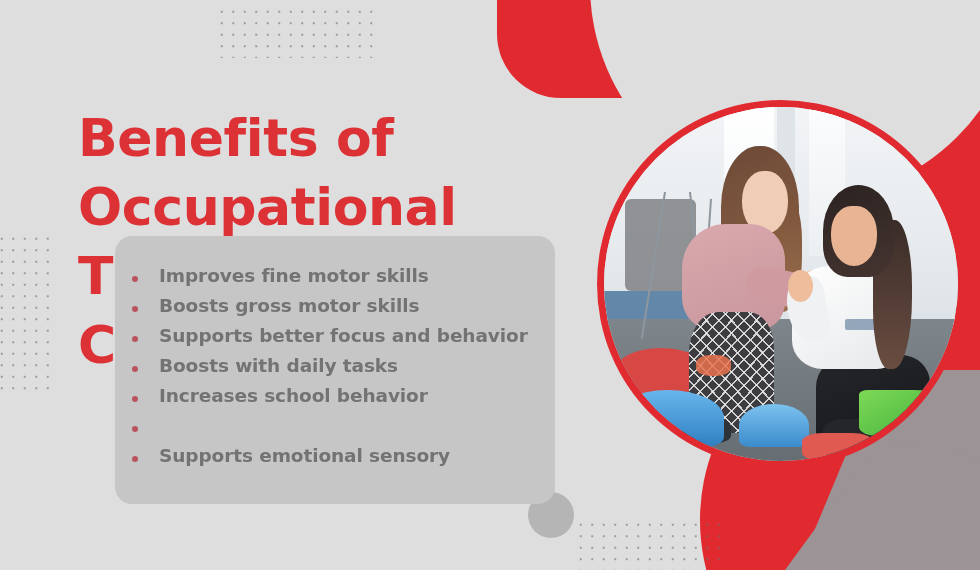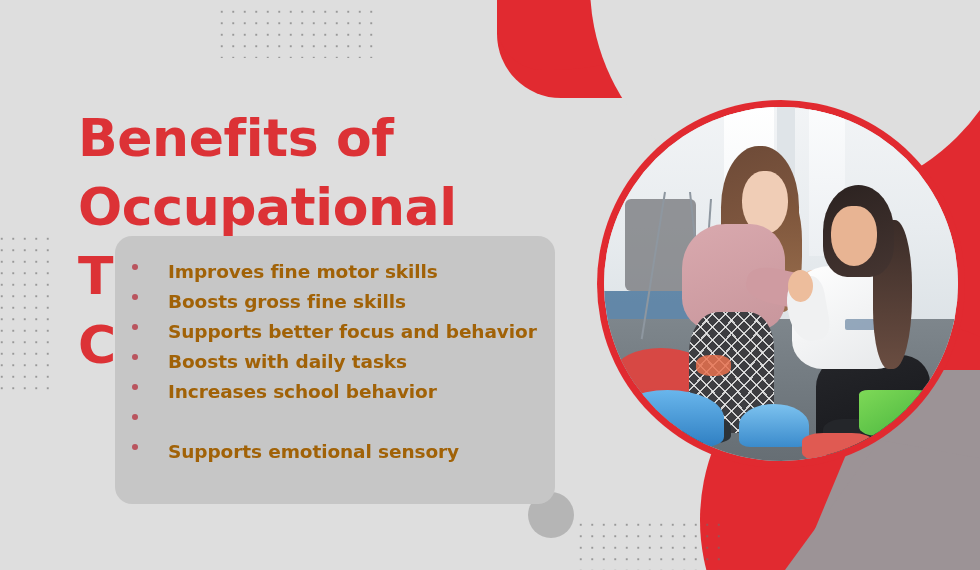--- a/index.html
+++ b/index.html
@@ -315,24 +315,24 @@
     position: absolute;
     left: 132px;
     top: 256px;
     margin: 0;
     padding: 0;
     list-style: none;
     width: 420px;
   }
   .bullet-item {
     display: flex;
-    align-items: center;
-    gap: 30px;
+    align-items: flex-end;
+    gap: 21px;
     height: 30px;
-    color: #a16207;
+    color: #737373;
     font-family: "DejaVu Sans", "Liberation Sans", sans-serif;
     font-weight: bold;
     font-size: 18.5px;
     letter-spacing: -0.1px;
   }
   .bullet-dot {
     flex: 0 0 auto;
     width: 6px;
     height: 6px;
     border-radius: 50%;
@@ -410,21 +410,21 @@
 
   <div class="content-card"></div>
 
   <ul class="bullet-list">
     <li class="bullet-item">
       <span class="bullet-dot"></span>
       <span>Improves fine motor skills</span>
     </li>
     <li class="bullet-item">
       <span class="bullet-dot"></span>
-      <span>Boosts gross fine skills</span>
+      <span>Boosts gross motor skills</span>
     </li>
     <li class="bullet-item">
       <span class="bullet-dot"></span>
       <span>Supports better focus and behavior</span>
     </li>
     <li class="bullet-item">
       <span class="bullet-dot"></span>
       <span>Boosts with daily tasks</span>
     </li>
     <li class="bullet-item">

